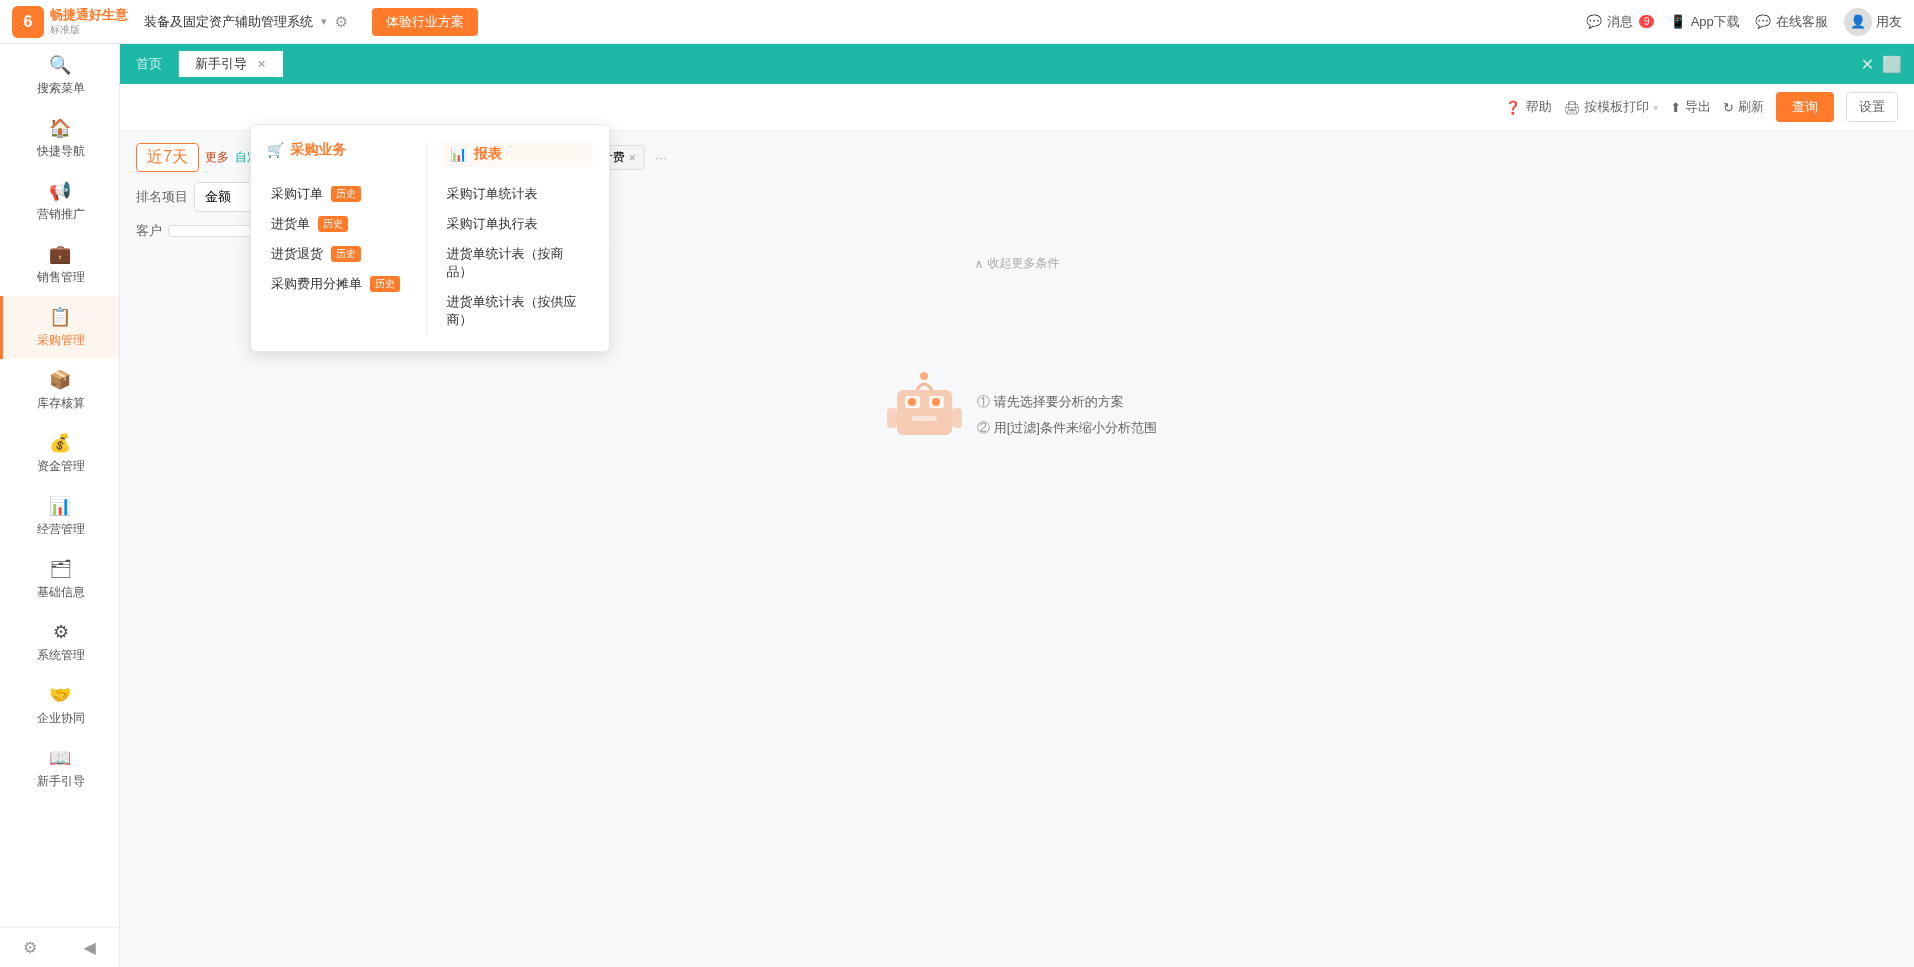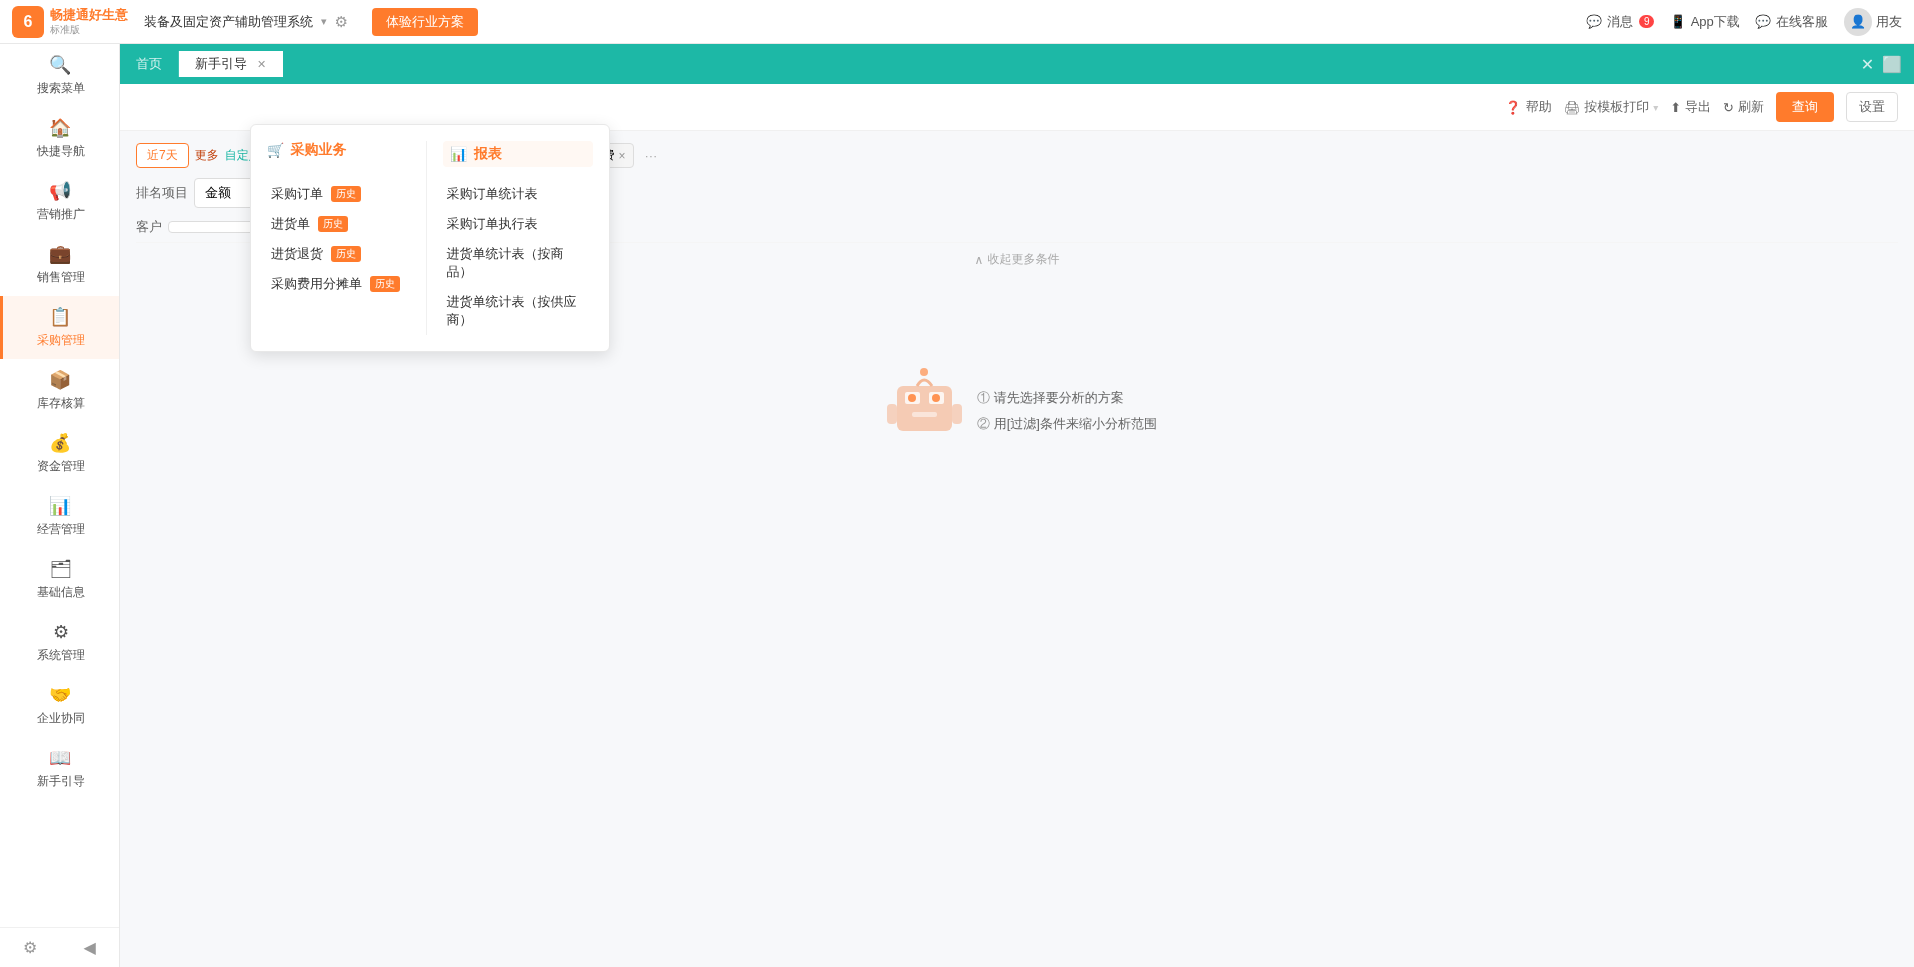--- a/index.html
+++ b/index.html
@@ -366,21 +366,21 @@
       align-items: center;
       gap: 6px;
       font-size: 12px;
       color: #333;
     }
     .date-tab {
       padding: 3px 10px;
       border-radius: 4px;
       cursor: pointer;
       border: 1px solid transparent;
-      font-size: 12px;
+      font-size: 16px;
     }
     .date-tab.active {
       background: #fff;
       border-color: #ff7b2c;
       color: #ff7b2c;
     }
     .date-range-val {
       color: #333;
       font-size: 12px;
     }

